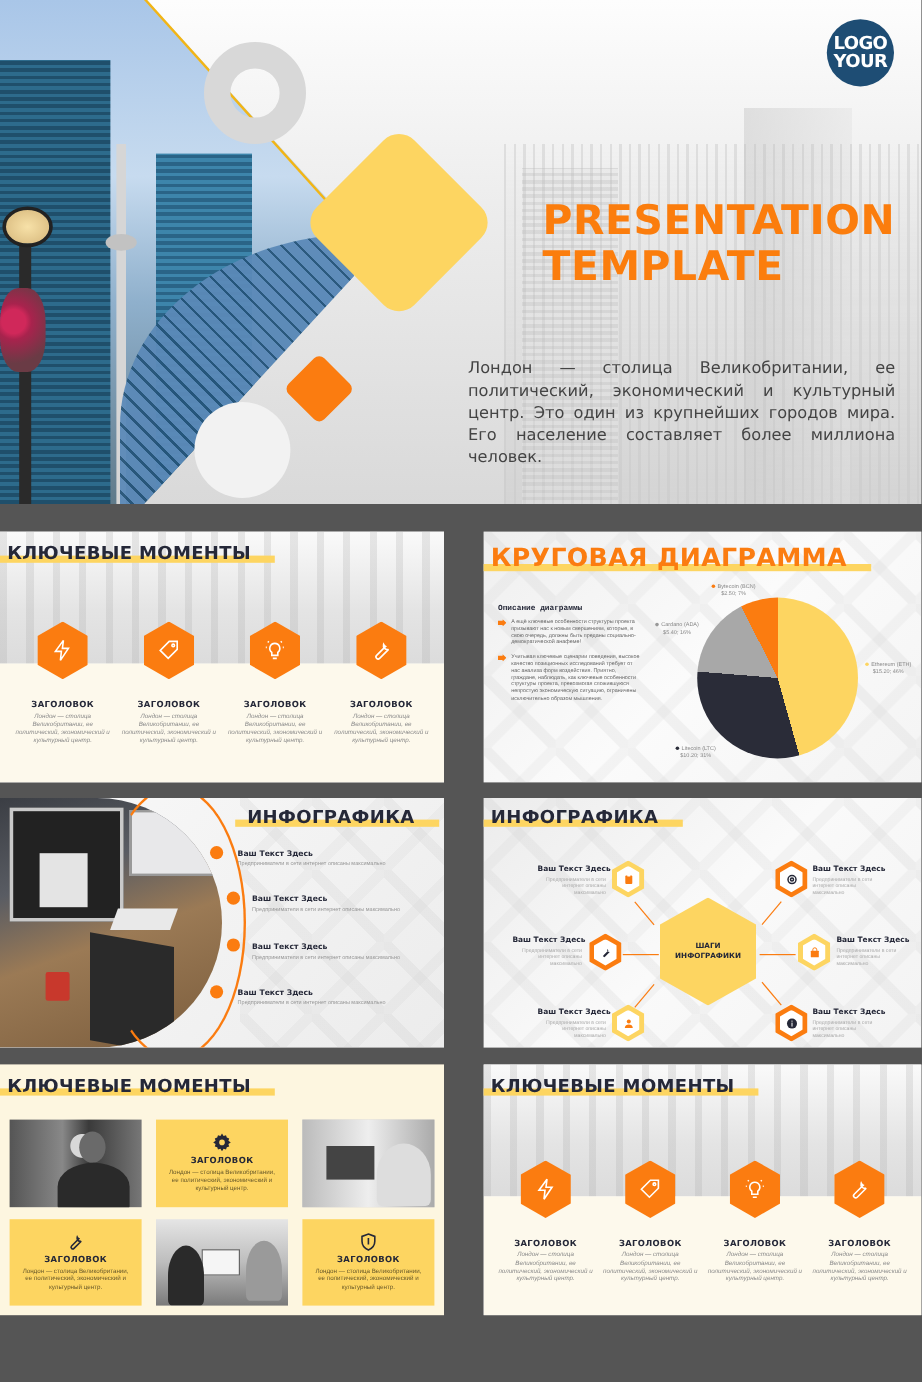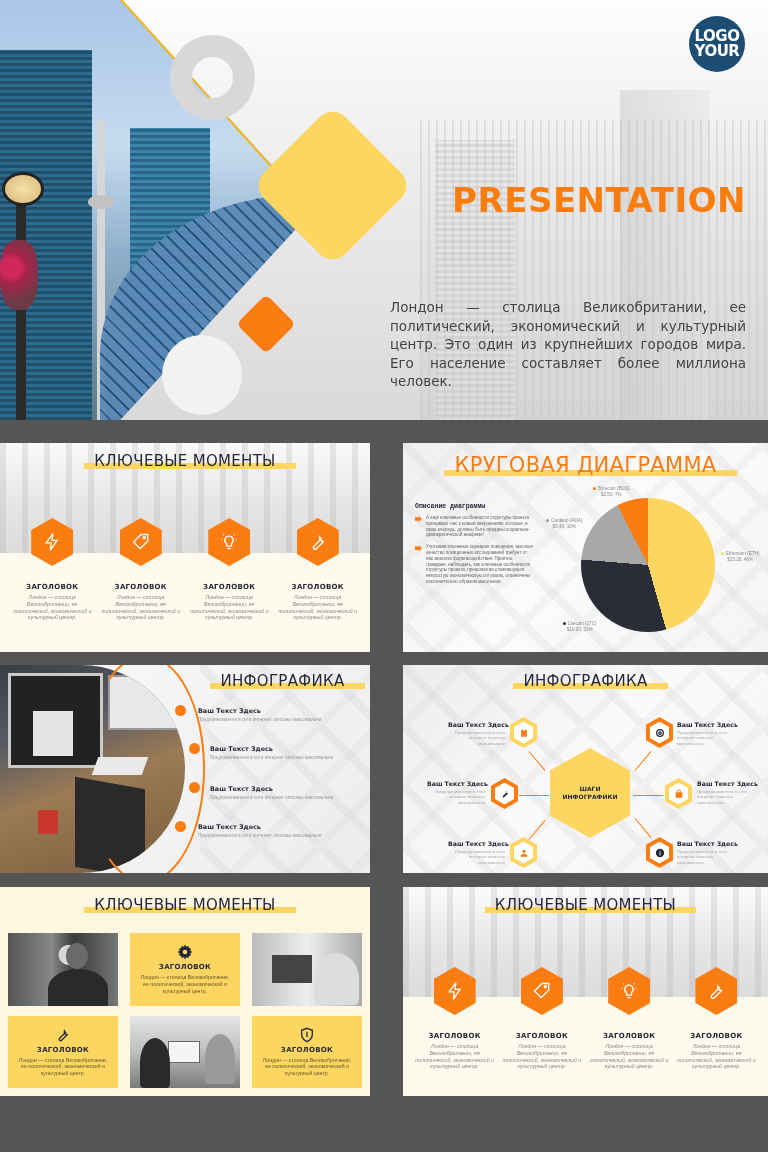--- a/index.html
+++ b/index.html
@@ -23,25 +23,25 @@
  background:repeating-linear-gradient(45deg,#25557a 0 2px,#5b8ab8 2px 10px),#4a79a6;opacity:.95}
 .lamp{position:absolute;left:2px;top:172px;width:42px;height:34px;border-radius:50%;background:radial-gradient(#f7e1a8,#d5b67a);border:3px solid #222}
 .lamp-pole{position:absolute;left:16px;top:205px;width:10px;height:215px;background:#2a2a2a}
 .flowers{position:absolute;left:0;top:240px;width:38px;height:70px;border-radius:40%;background:radial-gradient(circle at 30% 40%,#d0285a 0 20%,#a8234d 30%,#6a3b45 70%)}
 .yellow-line{position:absolute;left:120px;top:0;width:2px;height:270px;background:#f2b515;transform-origin:top left;transform:rotate(-42deg)}
 .gray-ring{position:absolute;left:170px;top:35px;width:85px;height:85px;border-radius:50%;border:22px solid #d8d8d8}
 .white-circle{position:absolute;left:162px;top:335px;width:80px;height:80px;border-radius:50%;background:#f2f2f2}
 .yellow-diamond{position:absolute;left:275px;top:128px;width:115px;height:115px;background:#fdd561;border-radius:18px;transform:rotate(45deg)}
 .orange-diamond{position:absolute;left:245px;top:303px;width:42px;height:42px;background:#fb7c10;border-radius:6px;transform:rotate(45deg)}
 .logo{position:absolute;left:689px;top:16px;width:56px;height:56px;border-radius:50%;background:#1e4d74;color:#fff;display:flex;align-items:center;justify-content:center;text-align:center;font-weight:bold;font-size:15px;line-height:15px;font-family:"DejaVu Sans",sans-serif;letter-spacing:-.5px}
-.hero-title{position:absolute;right:22px;top:181px;color:#fb7d0d;font-weight:bold;font-size:34px;line-height:38px;letter-spacing:.5px;font-family:"DejaVu Sans",sans-serif}
+.hero-title{position:absolute;right:22px;top:165px;color:#fb7d0d;font-weight:bold;font-size:34px;line-height:38px;letter-spacing:.5px;font-family:"DejaVu Sans",sans-serif}
 .hero-text{position:absolute;left:390px;top:298px;width:356px;text-align:justify;color:#444;font-size:13.5px;line-height:18.5px;font-family:"DejaVu Sans",sans-serif}
 
 .slide{position:absolute;overflow:hidden;background:#f7f7f7}
-.s-title{position:absolute;left:0;right:0;text-align:center;font-weight:normal;color:#252838;font-family:"DejaVu Sans",sans-serif;font-size:15px;letter-spacing:.3px;z-index:3}
+.s-title{position:absolute;left:0;right:0;font-weight:bold;color:#252838;font-family:"DejaVu Sans",sans-serif;font-size:15px;letter-spacing:.3px;z-index:3}
 .s-title span{position:relative;padding:0 6px}
 .s-title span:after{content:"";position:absolute;left:-4px;right:-14px;bottom:1px;height:6px;background:#fdd561;z-index:-1}
 .cityband{position:absolute;left:0;top:0;right:0;height:110px;background:
  repeating-linear-gradient(90deg,rgba(170,170,170,.25) 0 6px,transparent 6px 22px),
  linear-gradient(180deg,#fafafa 0%,#e4e4e4 60%,#dcdcdc 100%)}
 .creamband{position:absolute;left:0;top:110px;right:0;bottom:0;background:#fdf9ec}
 .hexrow{position:absolute;left:0;right:0;top:75px;display:flex;justify-content:space-around;padding:0 8px;z-index:2}
 .hexcol{width:80px;text-align:center}
 .hex{width:42px;height:48px;margin:0 auto;background:#fb7c10;clip-path:polygon(50% 0,100% 25%,100% 75%,50% 100%,0 75%,0 25%);display:flex;align-items:center;justify-content:center}
 .hex svg{width:20px;height:20px}
@@ -115,20 +115,21 @@
   <div class="yellow-diamond"></div>
   <div class="orange-diamond"></div>
   <div class="logo">
     <div>
         <div>LOGO</div>
         <div>YOUR</div>
       </div>
   </div>
   <div class="hero-title">
     <div>PRESENTATION</div>
+    <div>TEMPLATE</div>
   </div>
   <p class="hero-text">Лондон — столица Великобритании, ее политический, экономический и культурный центр. Это один из крупнейших городов мира. Его население составляет более миллиона человек.</p>
 </section>
 
 <section class="slide" style="left:0;top:443px;width:370px;height:209px">
   <div class="cityband"></div>
   <div class="creamband"></div>
   <div class="s-title" style="top:9px"><span>КЛЮЧЕВЫЕ МОМЕНТЫ</span></div>
   <div class="hexrow">
     <div class="hexcol">

